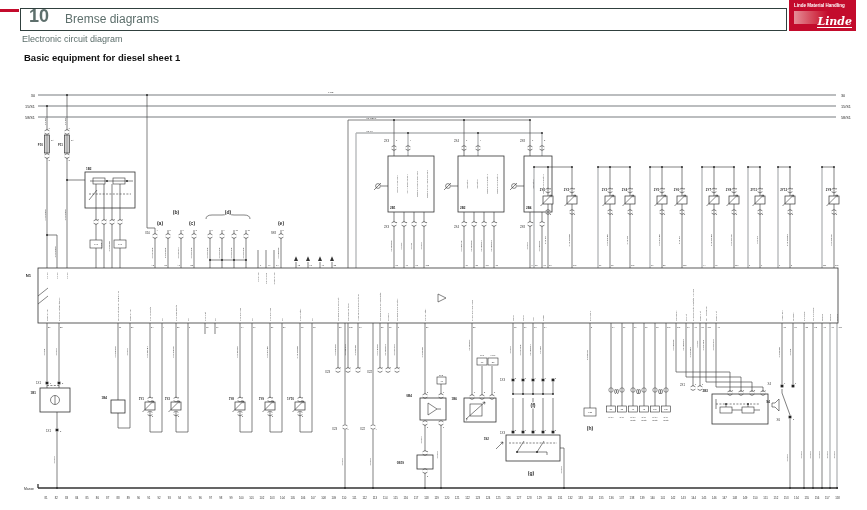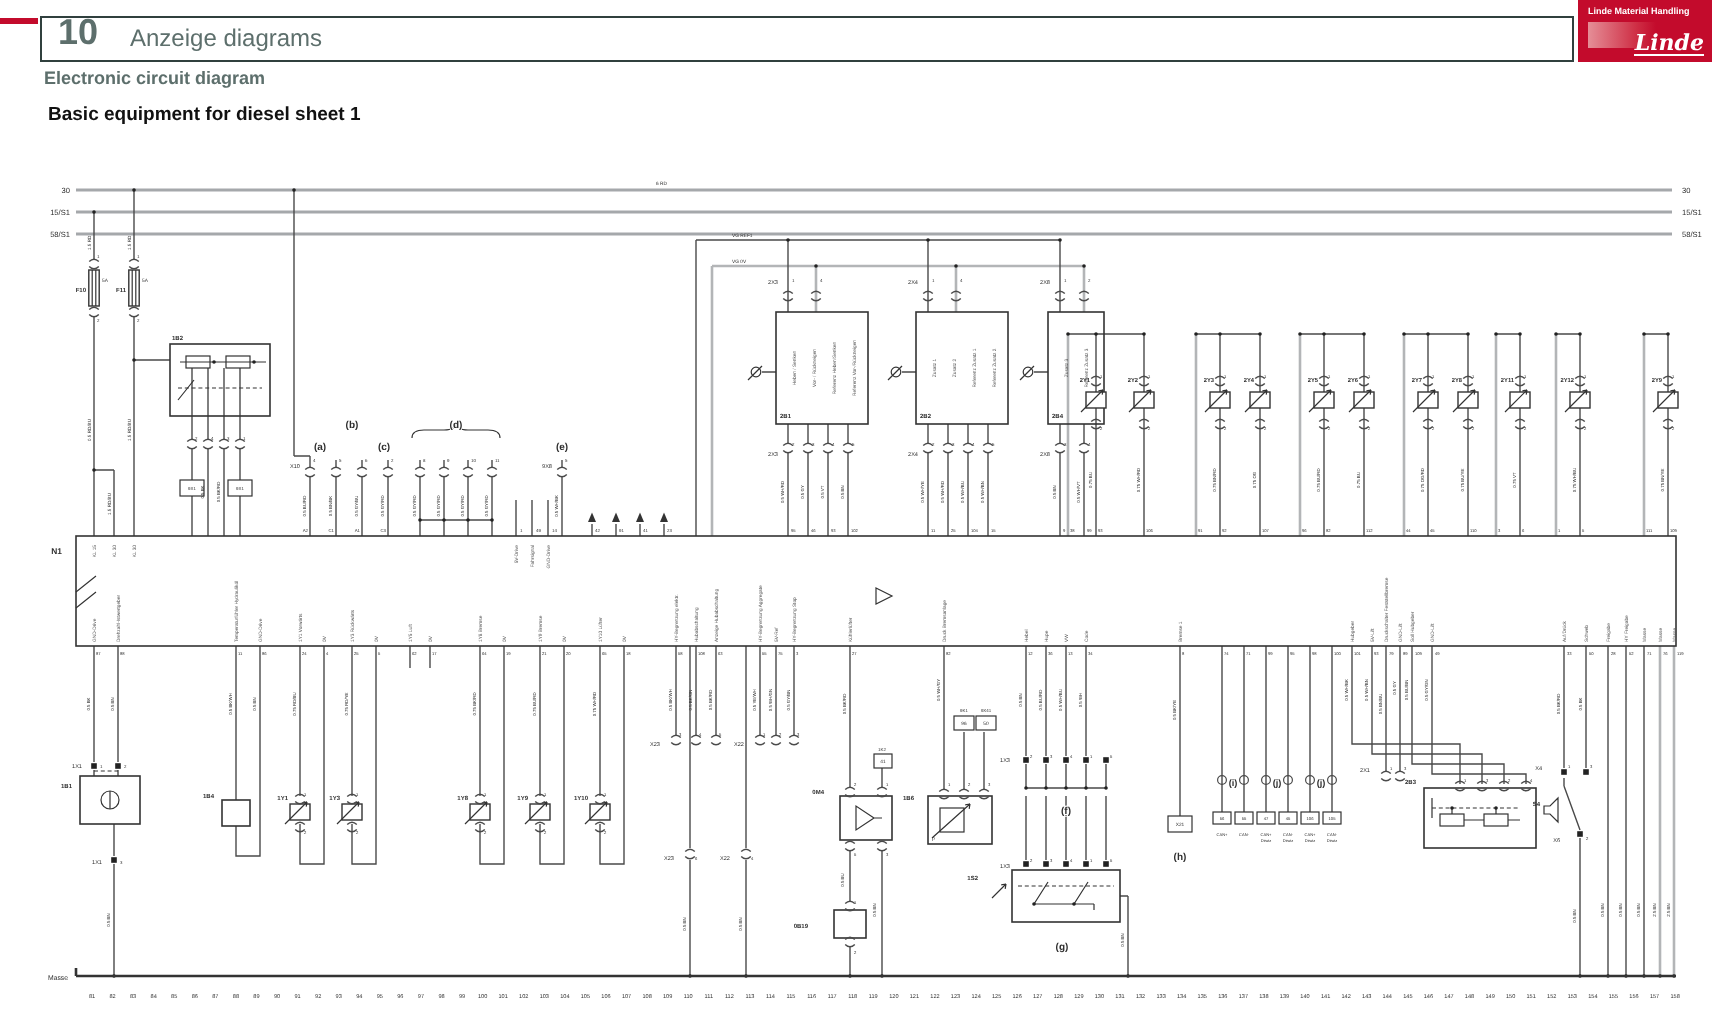--- a/index.html
+++ b/index.html
@@ -2,21 +2,21 @@
 <html><head>
 <meta charset="utf-8">
 <style>
   html,body{margin:0;padding:0}
   body{width:867px;height:510px;background:#fff;position:relative;overflow:hidden;
        font-family:"Liberation Sans",sans-serif}
   .hdr-red-stub{position:absolute;left:0;top:9px;width:19px;height:3px;background:#c30b2c}
   .hdr-box{position:absolute;left:20px;top:8px;width:767px;height:23px;border:1.2px solid #30403e;box-sizing:border-box}
   .hdr-num{position:absolute;left:8px;top:-3px;font-size:18px;font-weight:bold;color:#5d6f6c}
   .hdr-title{position:absolute;left:44px;top:3px;font-size:12px;color:#5d6f6c}
-  .hdr-sub{position:absolute;left:22px;top:34px;font-size:9px;font-weight:bold;color:#5d6f6c}
+  .hdr-sub{position:absolute;left:22px;top:34px;font-size:9px;font-weight:normal;color:#5d6f6c}
   .page-title{position:absolute;left:24px;top:52px;font-size:9.5px;font-weight:bold;color:#111}
   .banner{position:absolute;left:789px;top:0;width:67px;height:31px;background:#c30b2c}
   .banner .tag{position:absolute;left:5px;top:3px;font-size:4.5px;font-weight:bold;color:#fff;white-space:nowrap}
   .banner .blk{position:absolute;left:5px;top:11px;width:34px;height:13px;
                background:linear-gradient(90deg,#e58e97,#cf3046 70%,#c30b2c)}
   .banner .logo{position:absolute;right:4px;bottom:3px;font-family:"DejaVu Serif",serif;
                 font-style:italic;font-weight:bold;font-size:11px;color:#fff;border-bottom:1px solid #fff;line-height:1}
   svg{position:absolute;left:0;top:0}
   svg text{font-family:"Liberation Sans",sans-serif}
   .w{stroke:#4a4a4a;stroke-width:.7;fill:none}
@@ -27,21 +27,21 @@
   .dsh{stroke:#333;stroke-width:.6;fill:none;stroke-dasharray:2 1.4}
   .dots{stroke:#222;stroke-width:1.8;stroke-linecap:round;fill:none}
   .mb{stroke:#333;stroke-width:1.3;fill:none}
 </style>
 </head>
 <body>
 
 <div class="hdr-red-stub"></div>
 <div class="hdr-box">
   <span class="hdr-num">10</span>
-  <span class="hdr-title">Anzeige diagrams</span>
+  <span class="hdr-title">Bremse diagrams</span>
 </div>
 <div class="hdr-sub">Electronic circuit diagram</div>
 <div class="page-title">Basic equipment for diesel sheet 1</div>
 <div class="banner">
   <span class="tag">Linde Material Handling</span>
   <span class="blk"></span>
   <span class="logo">Linde</span>
 </div>
 
 <svg id="schem" width="867" height="510" viewBox="0 0 867 510">

